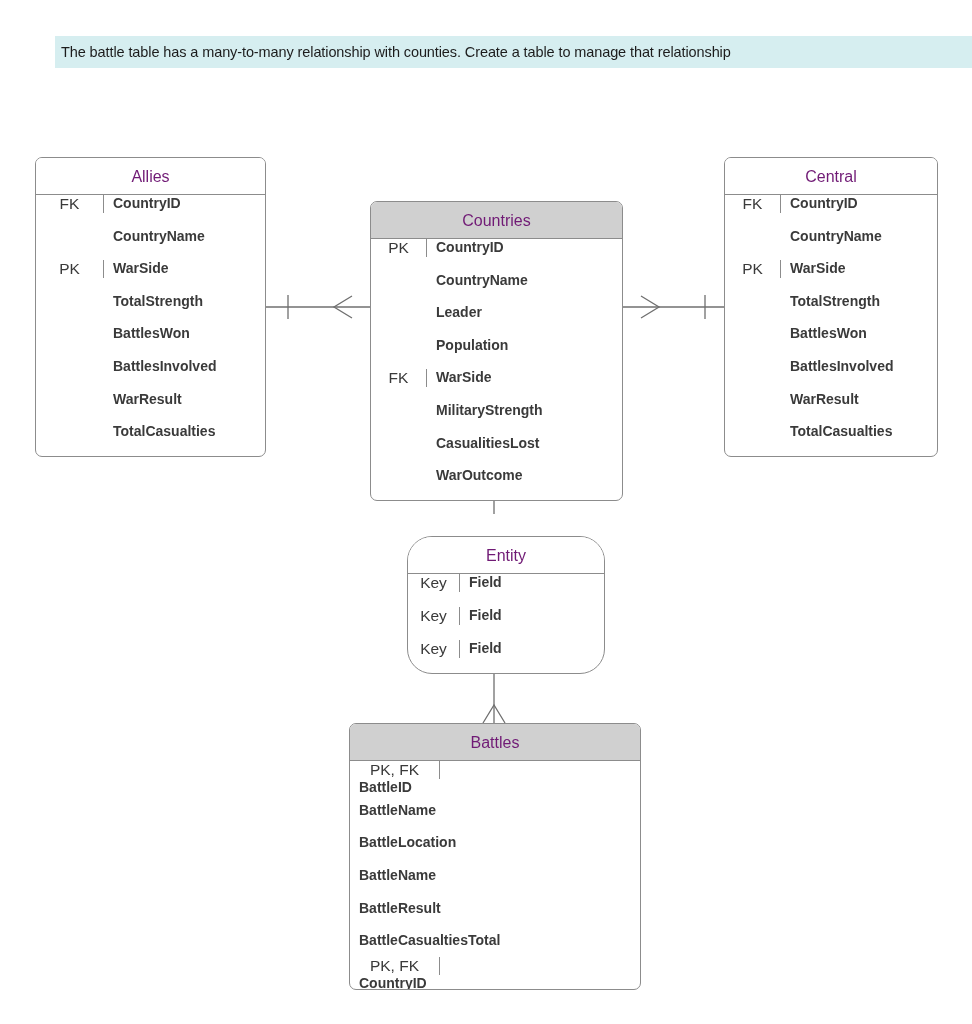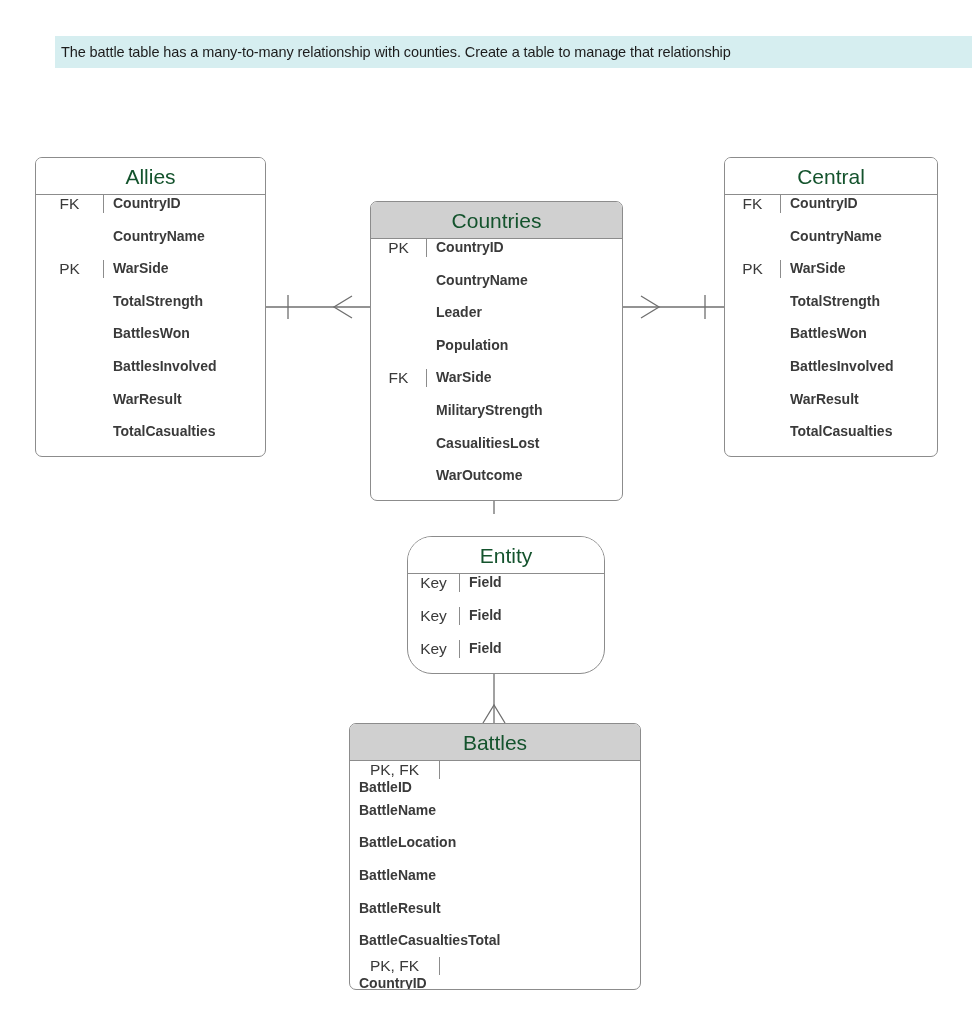--- a/index.html
+++ b/index.html
@@ -44,22 +44,22 @@
     border: 1.3px solid #8c8c8c;
     border-radius: 7px;
     background: #ffffff;
     overflow: hidden;
     z-index: 5;
   }
   .er-title {
     height: 37px;
     line-height: 37px;
     text-align: center;
-    font-size: 21px;
-    color: #14532d;
+    font-size: 16px;
+    color: #701a75;
     border-bottom: 1.3px solid #8c8c8c;
     box-sizing: border-box;
     background: #ffffff;
   }
   .er-title.shaded {
     background: #d0d0d0;
   }
   .er-rows {
     display: flex;
     flex-direction: column;

